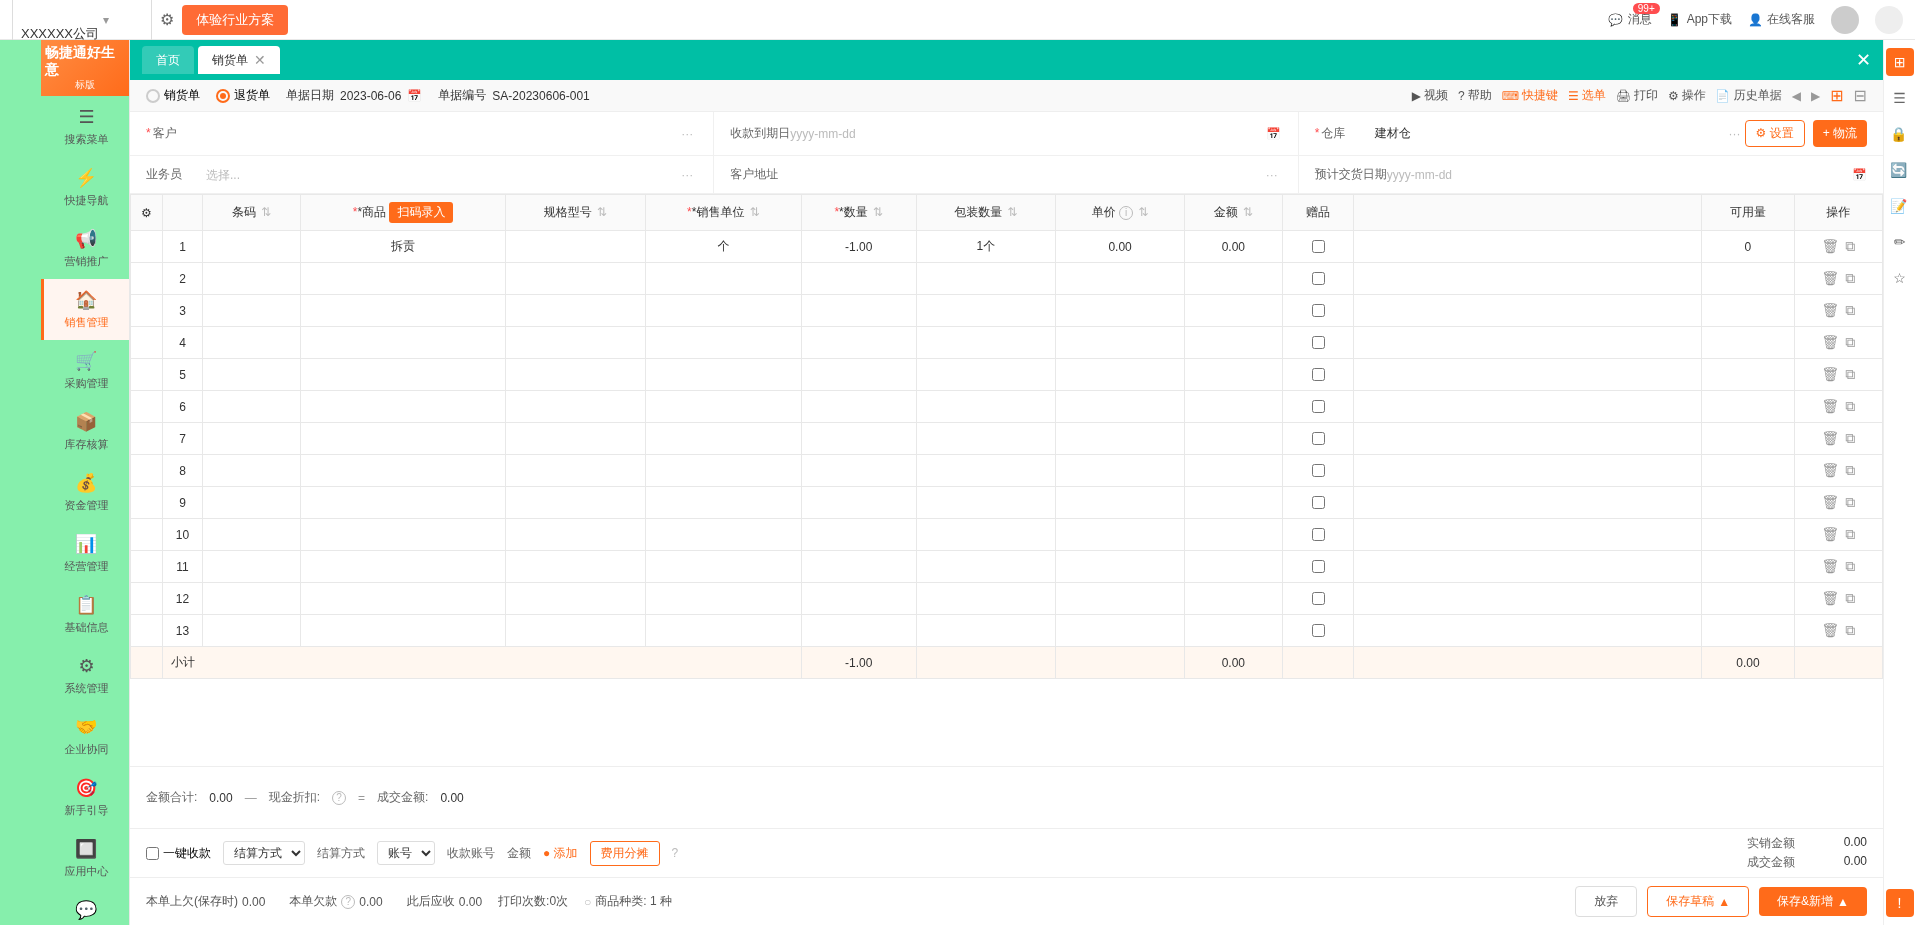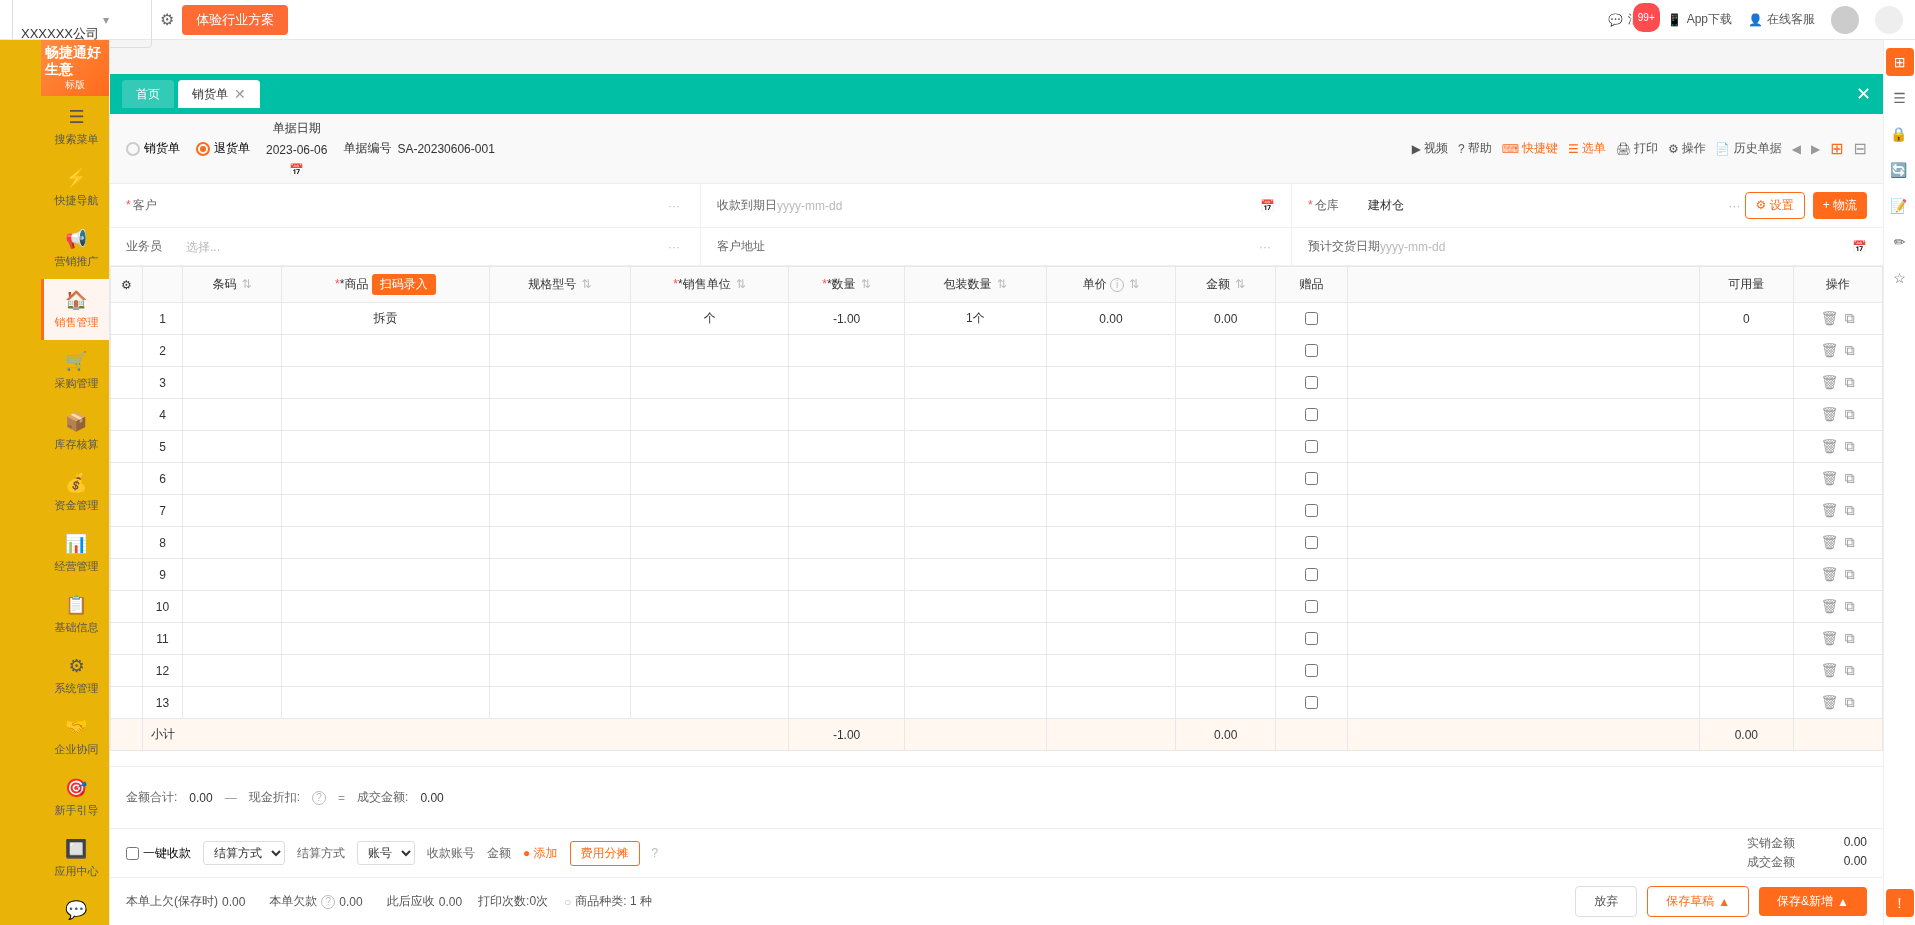--- a/index.html
+++ b/index.html
@@ -6,28 +6,28 @@
     body { background: #f5f5f5; overflow: hidden; width: 1915px; height: 925px; display: flex; flex-direction: column; }
 
     
     .top-bar { height: 40px; background: #fff; display: flex; align-items: center; padding: 0 12px; border-bottom: 1px solid #e8e8e8; gap: 8px; flex-shrink: 0; }
     .company-select { display: flex; align-items: center; gap: 4px; border: 1px solid #ddd; border-radius: 4px; padding: 4px 8px; cursor: pointer; min-width: 140px; }
     .company-name { font-size: 13px; color: #333; margin-top: 28px; }
     .gear-btn { background: none; border: none; cursor: pointer; color: #666; font-size: 16px; }
     .trial-btn { background: #ff6b35; color: #fff; border: none; border-radius: 4px; padding: 6px 14px; cursor: pointer; font-size: 13px; }
     .top-right { margin-left: auto; display: flex; align-items: center; gap: 16px; }
     .top-right-item { display: flex; align-items: center; gap: 4px; cursor: pointer; color: #555; font-size: 12px; position: relative; }
-    .badge { background: #ff4d4f; color: #fff; border-radius: 10px; padding: 9px 5px; font-size: 10px; position: absolute; top: -8px; right: -8px; }
+    .badge { background: #ff4d4f; color: #fff; border-radius: 10px; padding: 0 5px; font-size: 10px; position: absolute; top: -8px; right: -8px; }
     .avatar { width: 28px; height: 28px; border-radius: 50%; background: #ccc; }
 
     
     .main-layout { display: flex; flex: 1; overflow: hidden; }
 
     
-    .sidebar { width: 110px; background: #eab308; display: flex; flex-direction: column; border-right: 1px solid #e8e8e8; flex-shrink: 0; padding-left: 41px; }
+    .sidebar { width: 130px; background: #86efac; display: flex; flex-direction: column; border-right: 1px solid #e8e8e8; flex-shrink: 0; padding-left: 41px; }
     .sidebar-logo { height: 60px; background: linear-gradient(135deg, #ff8c42, #ff6b1a); display: flex; flex-direction: column; align-items: center; justify-content: center; color: #fff; font-size: 11px; padding: 4px; }
     .sidebar-logo .logo-text { font-size: 14px; font-weight: bold; line-height: 1.2; }
     .sidebar-logo .logo-sub { font-size: 10px; opacity: 0.9; }
     .sidebar-item { display: flex; flex-direction: column; align-items: center; padding: 10px 4px; cursor: pointer; color: #555; gap: 4px; border-left: 3px solid transparent; }
     .sidebar-item.active { background: #fff5f0; color: #ff6b1a; border-left-color: #ff6b1a; }
     .sidebar-item .icon { font-size: 18px; }
     .sidebar-item .label { font-size: 11px; }
 
     
     .tab-bar { height: 40px; background: #00bfa5; display: flex; align-items: center; padding: 0 12px; gap: 4px; flex-shrink: 0; }
@@ -38,21 +38,21 @@
     .tab-bar-right { margin-left: auto; color: #fff; font-size: 18px; cursor: pointer; }
 
     
     .form-area { background: #fff; flex-shrink: 0; }
     .form-toolbar { display: flex; align-items: center; padding: 6px 16px; background: #f9f9f9; border-bottom: 1px solid #eee; gap: 16px; }
     .radio-group { display: flex; gap: 16px; align-items: center; }
     .radio-item { display: flex; align-items: center; gap: 4px; cursor: pointer; }
     .radio-dot { width: 14px; height: 14px; border-radius: 50%; border: 2px solid #ccc; display: flex; align-items: center; justify-content: center; }
     .radio-dot.active { border-color: #ff6b1a; }
     .radio-dot.active::after { content: ''; width: 6px; height: 6px; border-radius: 50%; background: #ff6b1a; display: block; }
-    .form-date { display: flex; align-items: center; gap: 6px; color: #333; flex-direction: column; }
+    .form-date { display: flex; align-items: center; gap: 6px; color: #333; }
     .form-date span { font-weight: 500; }
     .form-num { display: flex; align-items: center; gap: 6px; color: #333; }
     .toolbar-actions { margin-left: auto; display: flex; align-items: center; gap: 10px; }
     .toolbar-btn { display: flex; align-items: center; gap: 3px; cursor: pointer; color: #555; font-size: 12px; }
     .toolbar-btn.highlight { color: #ff6b1a; }
     .form-label { color: #666; min-width: 60px; flex-shrink: 0; }
     .form-label.required::before { content: '*'; color: #ff4d4f; margin-right: 2px; }
     .form-input { flex: 1; border: none; outline: none; color: #333; background: transparent; cursor: pointer; }
     .form-input::placeholder { color: #bbb; }
     .form-dots { color: #bbb; cursor: pointer; padding: 0 4px; }
@@ -206,21 +206,21 @@
       <span class="icon">🔲</span>
       <span class="label">应用中心</span>
     </div>
     <div class="sidebar-item">
       <span class="icon">💬</span>
       <span class="label">企业微信</span>
     </div>
 
   </div>
 
-  <div style="flex:1;display:flex;flex-direction:column;overflow:hidden;margin-top:34px;">
+  <div style="flex:1;display:flex;flex-direction:column;overflow:hidden;">
 
     <div class="tab-bar">
       <div class="tab normal">
         <span>首页</span>
       </div>
       <div class="tab active">
         <span>销货单</span>
         <span class="tab-close">✕</span>
       </div>
       <div class="tab-bar-right">✕</div>

